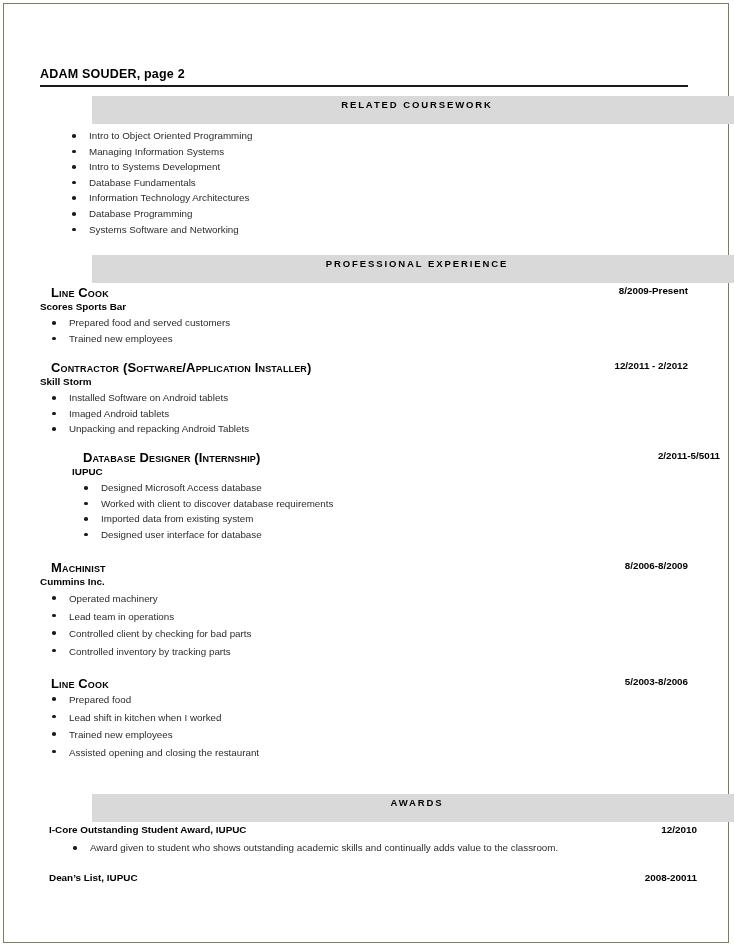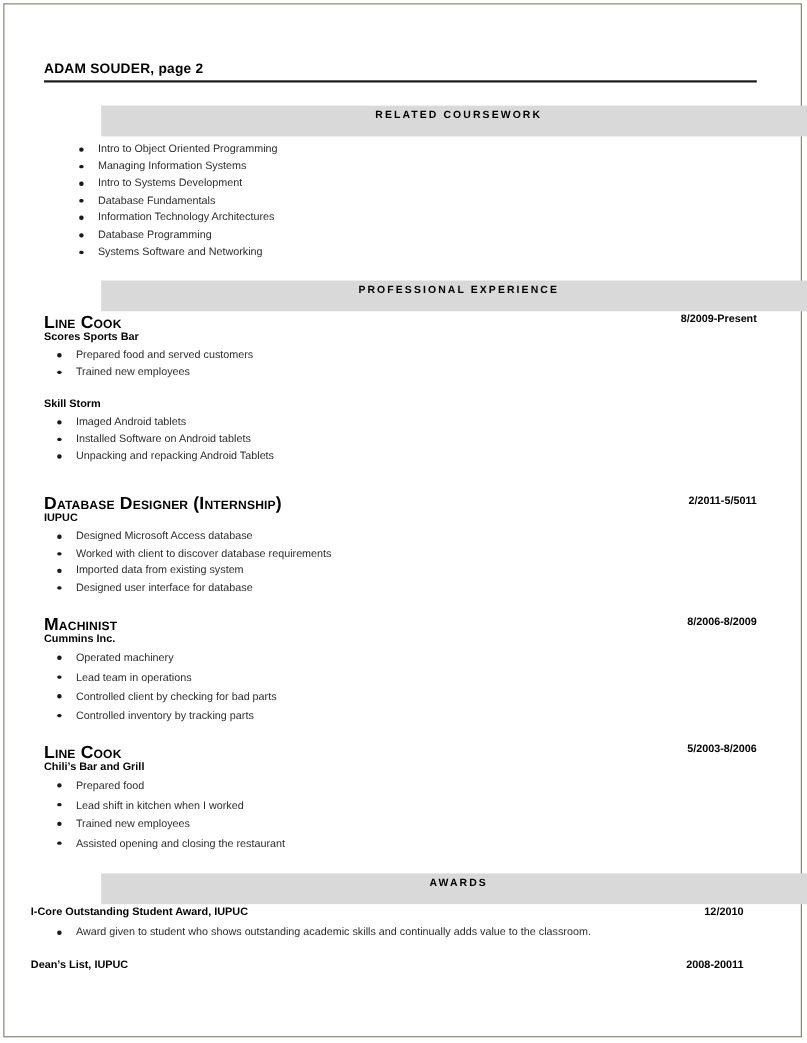--- a/index.html
+++ b/index.html
@@ -39,21 +39,21 @@
     left: 0;
     top: 0;
     width: 726px;
     height: 940px;
   }
 
   
   .doc-header {
     position: absolute;
     left: 40px;
-    top: 54px;
+    top: 66px;
     width: 648px;
   }
   .doc-header-name {
     font-size: 12.5px;
     font-weight: bold;
     color: #000000;
     letter-spacing: 0.2px;
     line-height: 16px;
   }
   .doc-header-rule {
@@ -122,23 +122,23 @@
     position: absolute;
     left: 40px;
     width: 648px;
   }
   .job-row {
     position: relative;
     height: 14px;
   }
   .job-title {
     position: absolute;
-    left: 0;
-    top: 0;
-    font-size: 16px;
+    left: 11px;
+    top: 0;
+    font-size: 13px;
     font-weight: bold;
     font-variant: small-caps;
     letter-spacing: 0.15px;
     color: #000000;
     white-space: nowrap;
   }
   .job-dates {
     position: absolute;
     right: 0;
     top: 0;
@@ -161,21 +161,21 @@
     padding: 0;
     list-style: none;
     margin-top: 1px;
   }
   .job-list .bullet-item { line-height: 15.6px; }
   .job-list.spaced .bullet-item { line-height: 17.6px; }
 
   
   .award {
     position: absolute;
-    left: 28px;
+    left: 49px;
     width: 648px;
   }
   .award-row { position: relative; height: 14px; }
   .award-title {
     position: absolute;
     left: 0;
     top: 0;
     font-size: 9.9px;
     font-weight: bold;
     color: #000000;
@@ -234,28 +234,32 @@
           <div class="job-title">Line Cook</div>
           <div class="job-dates">8/2009-Present</div>
         </div>
         <div class="job-employer">Scores Sports Bar</div>
         <ul class="job-list">
           <li class="bullet-item">Prepared food and served customers</li>
           <li class="bullet-item">Trained new employees</li>
         </ul>
       </div>
       <div class="job" style="top: 360px;">
+        <div class="job-row">
+          <div class="job-title">Contractor (Software/Application Installer)</div>
+          <div class="job-dates">12/2011 - 2/2012</div>
+        </div>
         <div class="job-employer">Skill Storm</div>
         <ul class="job-list">
+          <li class="bullet-item">Installed Software on Android tablets</li>
           <li class="bullet-item">Imaged Android tablets</li>
-          <li class="bullet-item">Installed Software on Android tablets</li>
           <li class="bullet-item">Unpacking and repacking Android Tablets</li>
         </ul>
       </div>
-      <div class="job" style="top: 450px;">
+      <div class="job" style="top: 450px; margin-left: 32px;">
         <div class="job-row">
           <div class="job-title">Database Designer (Internship)</div>
           <div class="job-dates">2/2011-5/5011</div>
         </div>
         <div class="job-employer">IUPUC</div>
         <ul class="job-list">
           <li class="bullet-item">Designed Microsoft Access database</li>
           <li class="bullet-item">Worked with client to discover database requirements</li>
           <li class="bullet-item">Imported data from existing system</li>
           <li class="bullet-item">Designed user interface for database</li>
@@ -272,21 +276,20 @@
           <li class="bullet-item">Lead team in operations</li>
           <li class="bullet-item">Controlled client by checking for bad parts</li>
           <li class="bullet-item">Controlled inventory by tracking parts</li>
         </ul>
       </div>
       <div class="job" style="top: 676px;">
         <div class="job-row">
           <div class="job-title">Line Cook</div>
           <div class="job-dates">5/2003-8/2006</div>
         </div>
-        <div class="job-employer">Chili’s Bar and Grill</div>
         <ul class="job-list spaced">
           <li class="bullet-item">Prepared food</li>
           <li class="bullet-item">Lead shift in kitchen when I worked</li>
           <li class="bullet-item">Trained new employees</li>
           <li class="bullet-item">Assisted opening and closing the restaurant</li>
         </ul>
       </div>
     </div>
 
   <div class="section-bar" style="top:794px;">

